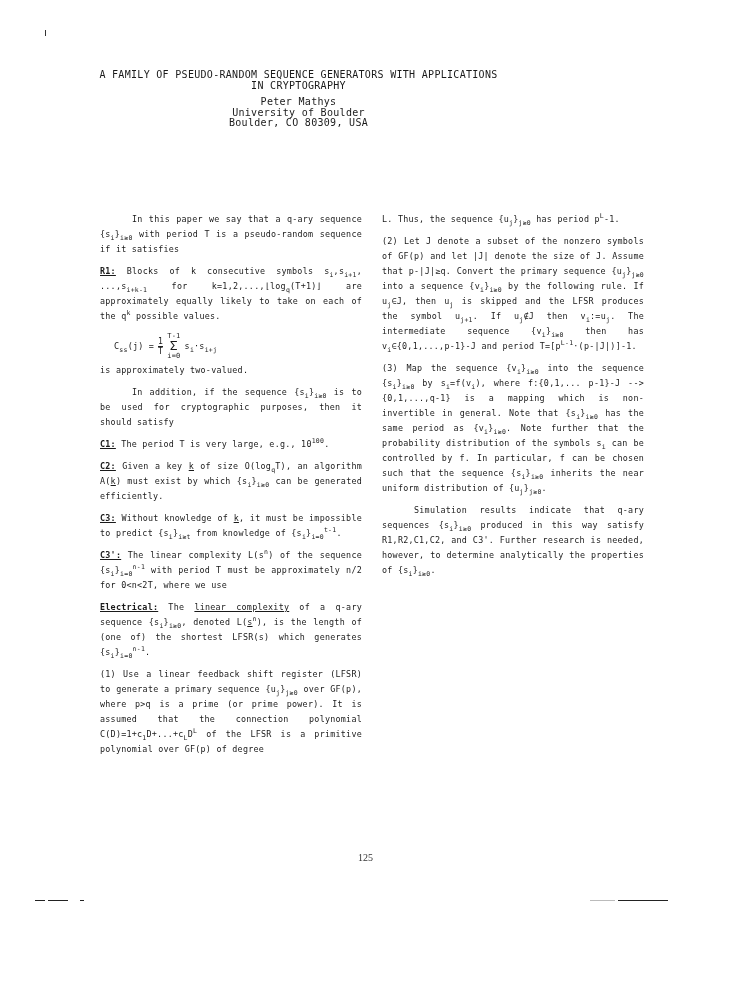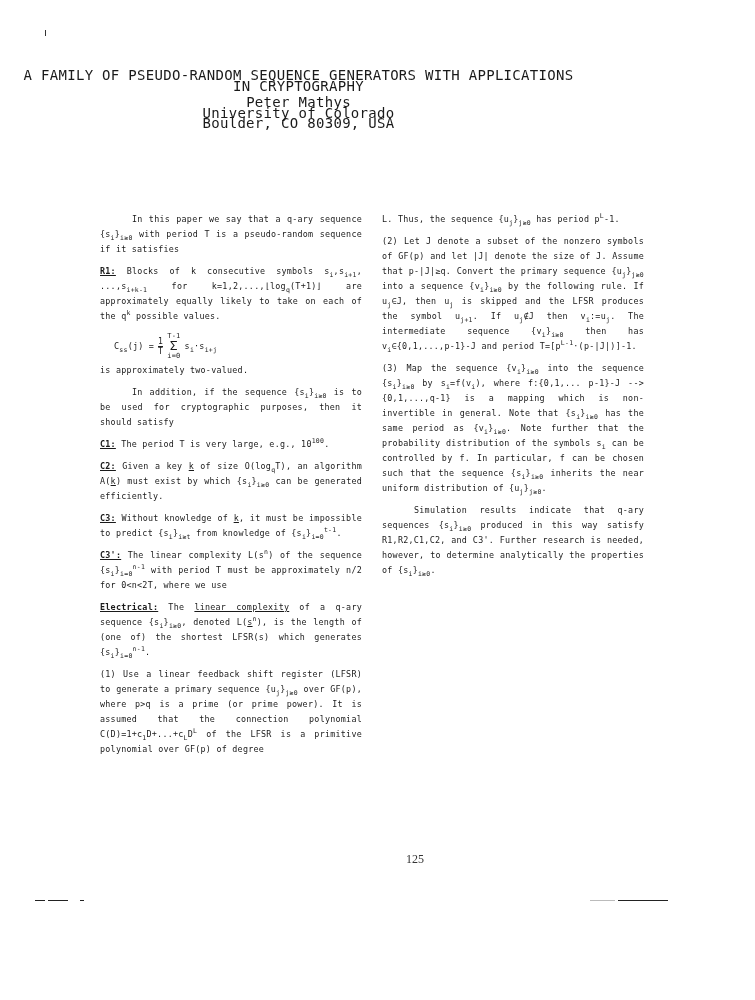--- a/index.html
+++ b/index.html
@@ -1,47 +1,47 @@
 <!DOCTYPE html>
 <html><head>
 <meta charset="utf-8">
 <style>
   html, body { margin:0; padding:0; background:#ffffff; }
   body { width:755px; height:1000px; position:relative; overflow:hidden;
          font-family:"DejaVu Sans Mono", monospace; color:#1a1a1a; }
   .mark { position:absolute; left:45px; top:30px; width:1px; height:6px; background:#333; }
   .header { position:absolute; left:0; width:597px; top:70px; text-align:center;
-            font-size:14px; line-height:10.5px; letter-spacing:0.3px; }
+            font-size:10px; line-height:10.5px; letter-spacing:0.3px; }
   .header .title { margin-bottom:0; }
   .header .author { margin-top:6px; }
   .col { position:absolute; top:212px; font-size:8.4px; line-height:15px; letter-spacing:0.25px; text-align:justify; }
   .col.left { left:100px; width:262px; }
   .col.right { left:382px; width:262px; }
   .col p { margin:0 0 7px 0; }
   .indent { text-indent:32px; }
   sub, sup { font-size:6.5px; line-height:0; }
   .u { text-decoration:underline; }
   .b { font-weight:bold; }
   .formula { margin:0 0 2px 14px; display:flex; align-items:center; gap:4px; height:30px; }
   .frac { display:inline-flex; flex-direction:column; align-items:center; font-size:8px; line-height:9px; }
   .sum { display:inline-flex; flex-direction:column; align-items:center; font-size:7px; line-height:8px; }
   .sum .sig { font-size:13px; line-height:12px; }
-  .pagenum { position:absolute; top:852px; left:358px; font-family:"Liberation Serif", serif; font-size:12px; color:#333;margin-left:48px; }
+  .pagenum { position:absolute; top:852px; left:358px; font-family:"Liberation Serif", serif; font-size:10px; color:#333; }
   .rule { position:absolute; top:900px; height:1px; background:#222; }
 </style>
 </head>
 <body>
 
 <div class="mark"></div>
 
 <div class="header">
   <div class="title">A FAMILY OF PSEUDO-RANDOM SEQUENCE GENERATORS WITH  APPLICATIONS</div>
   <div class="title">IN CRYPTOGRAPHY</div>
   <div class="author">Peter Mathys</div>
-  <div>University of Colorado</div>
+  <div>University of Boulder</div>
   <div>Boulder, CO 80309, USA</div>
 </div>
 
 <div class="col left">
   <p class="indent">In this paper we say that a  q-ary  sequence {s<sub>i</sub>}<sub>i≥0</sub> with period T is a pseudo-random sequence if it satisfies</p>
   <p><span class="u b">R1:</span> Blocks of k consecutive symbols  s<sub>i</sub>,s<sub>i+1</sub>, ...,s<sub>i+k-1</sub>  for k=1,2,...,⌊log<sub>q</sub>(T+1)⌋  are  approximately equally likely to take on each of the q<sup>k</sup> possible values.</p>
   <div class="formula">
     <span>C<sub>ss</sub>(j) =</span>
     <span class="frac">
         <span>1</span>

